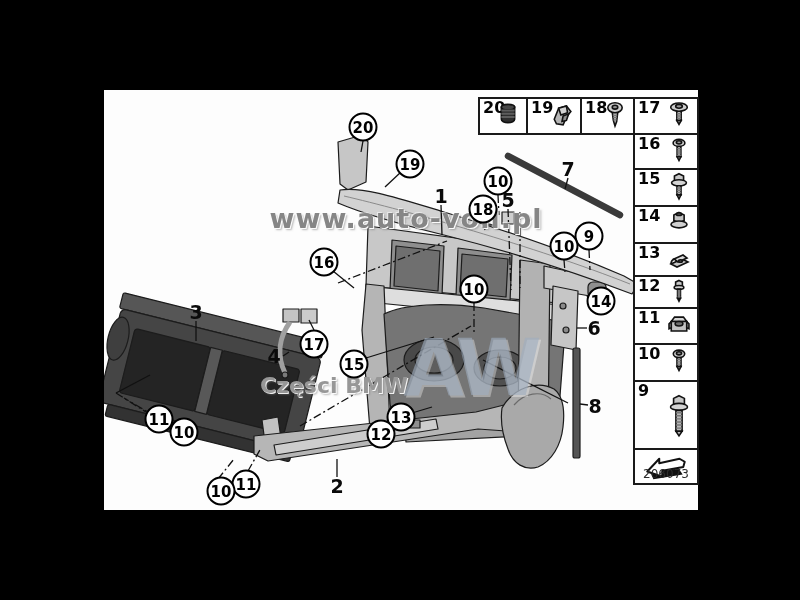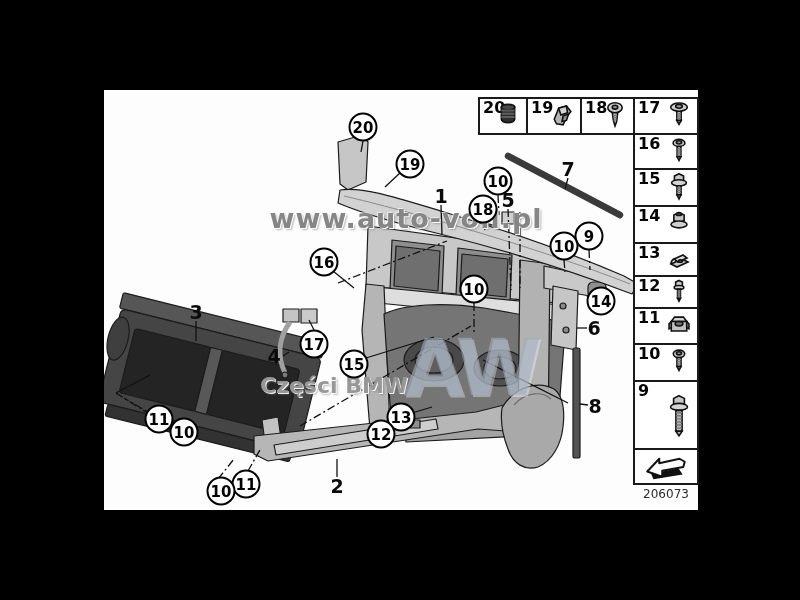--- a/index.html
+++ b/index.html
@@ -244,21 +244,21 @@
             <use href="#sym-long-hex-bolt"></use>
           </svg>
         </div>
         <div class="legend-box" style="left: 529px; top: 358px; width: 66px; height: 37px;">
           <svg viewBox="0 0 60 40" width="54" height="30" class="legend-ico" style="right: 4px;">
             <use href="#sym-direction-arrow"></use>
           </svg>
         </div>
       </div>
 
-    <div class="docnum" style="left:562px;top:404px">206073</div>
+    <div class="docnum" style="left:562px;top:384px">206073</div>
   </div>
 
   <svg width="0" height="0" style="position:absolute" aria-hidden="true">
     <defs>
       <g id="sym-rubber-buffer" stroke="#111" stroke-width="1.6">
         <path d="M10,12 h24 v22 a12,6 0 0 1 -24,0 z" fill="#2e2e2e"></path>
         <ellipse cx="22" cy="12" rx="12" ry="5" fill="#474747"></ellipse>
         <path d="M10,18 h24 M10,24 h24 M10,30 h24" stroke="#5d5d5d" stroke-width="2"></path>
       </g>
       <g id="sym-expanding-clip" stroke="#111" stroke-width="1.6">

